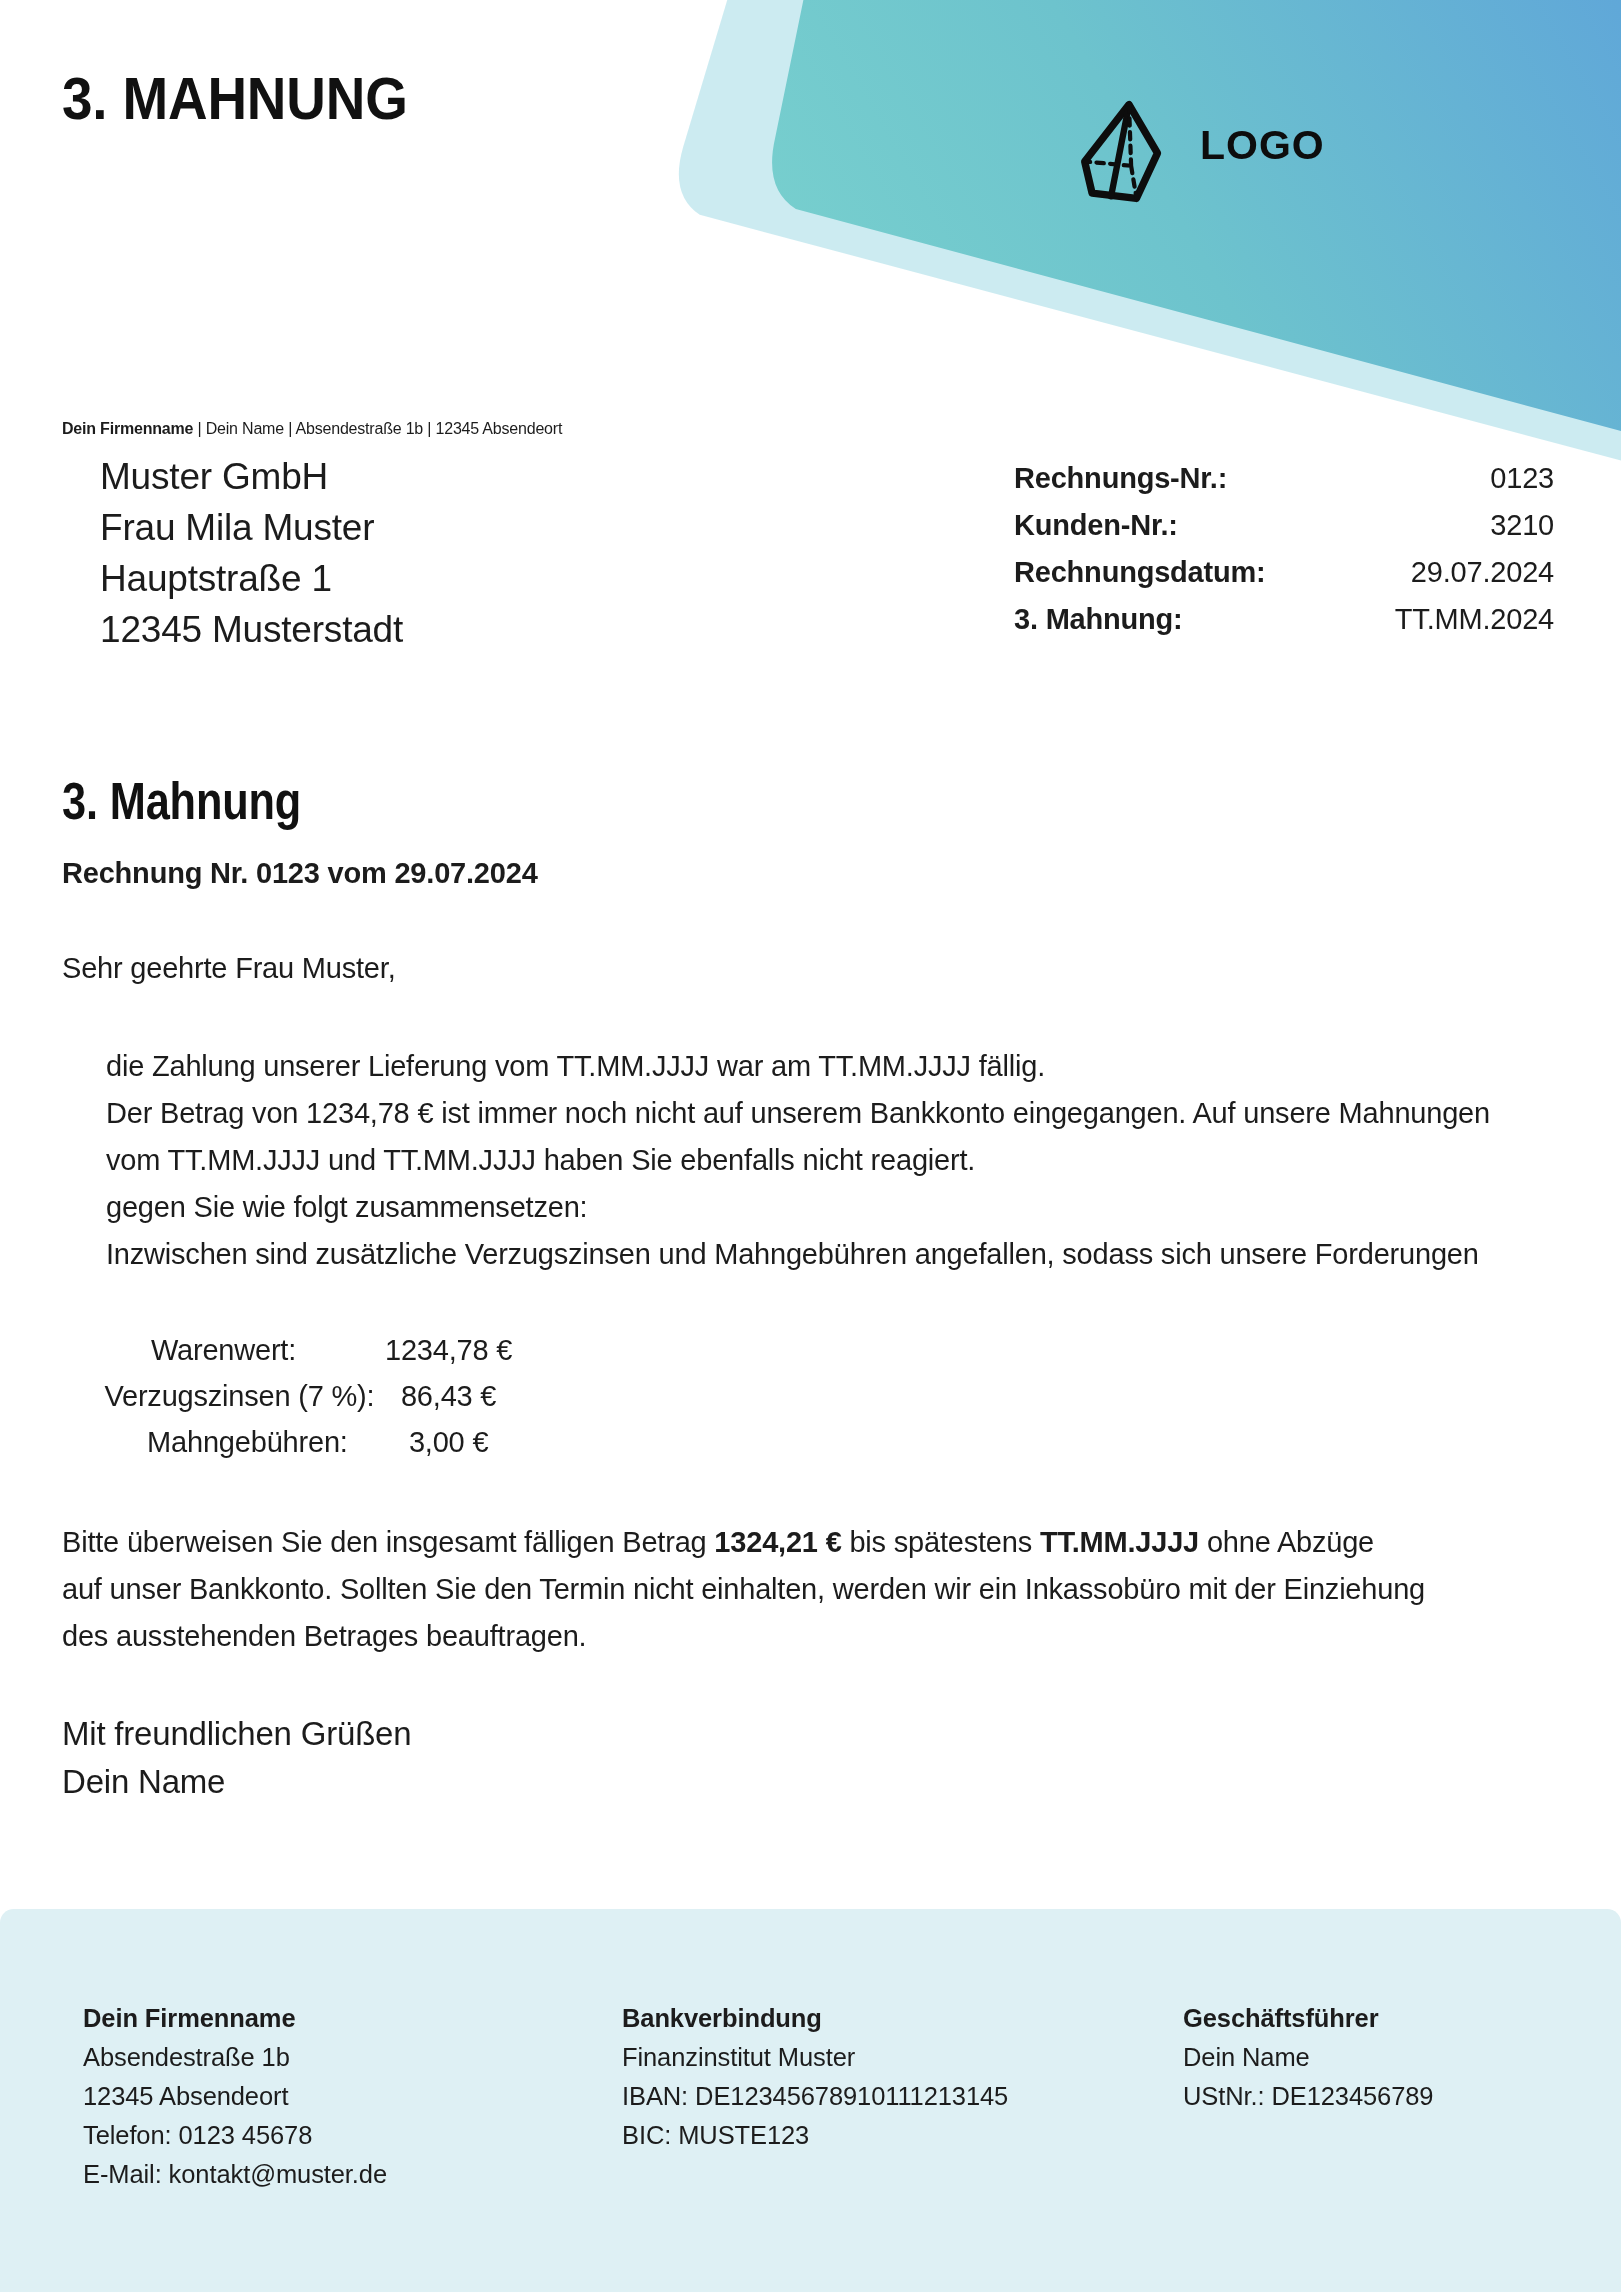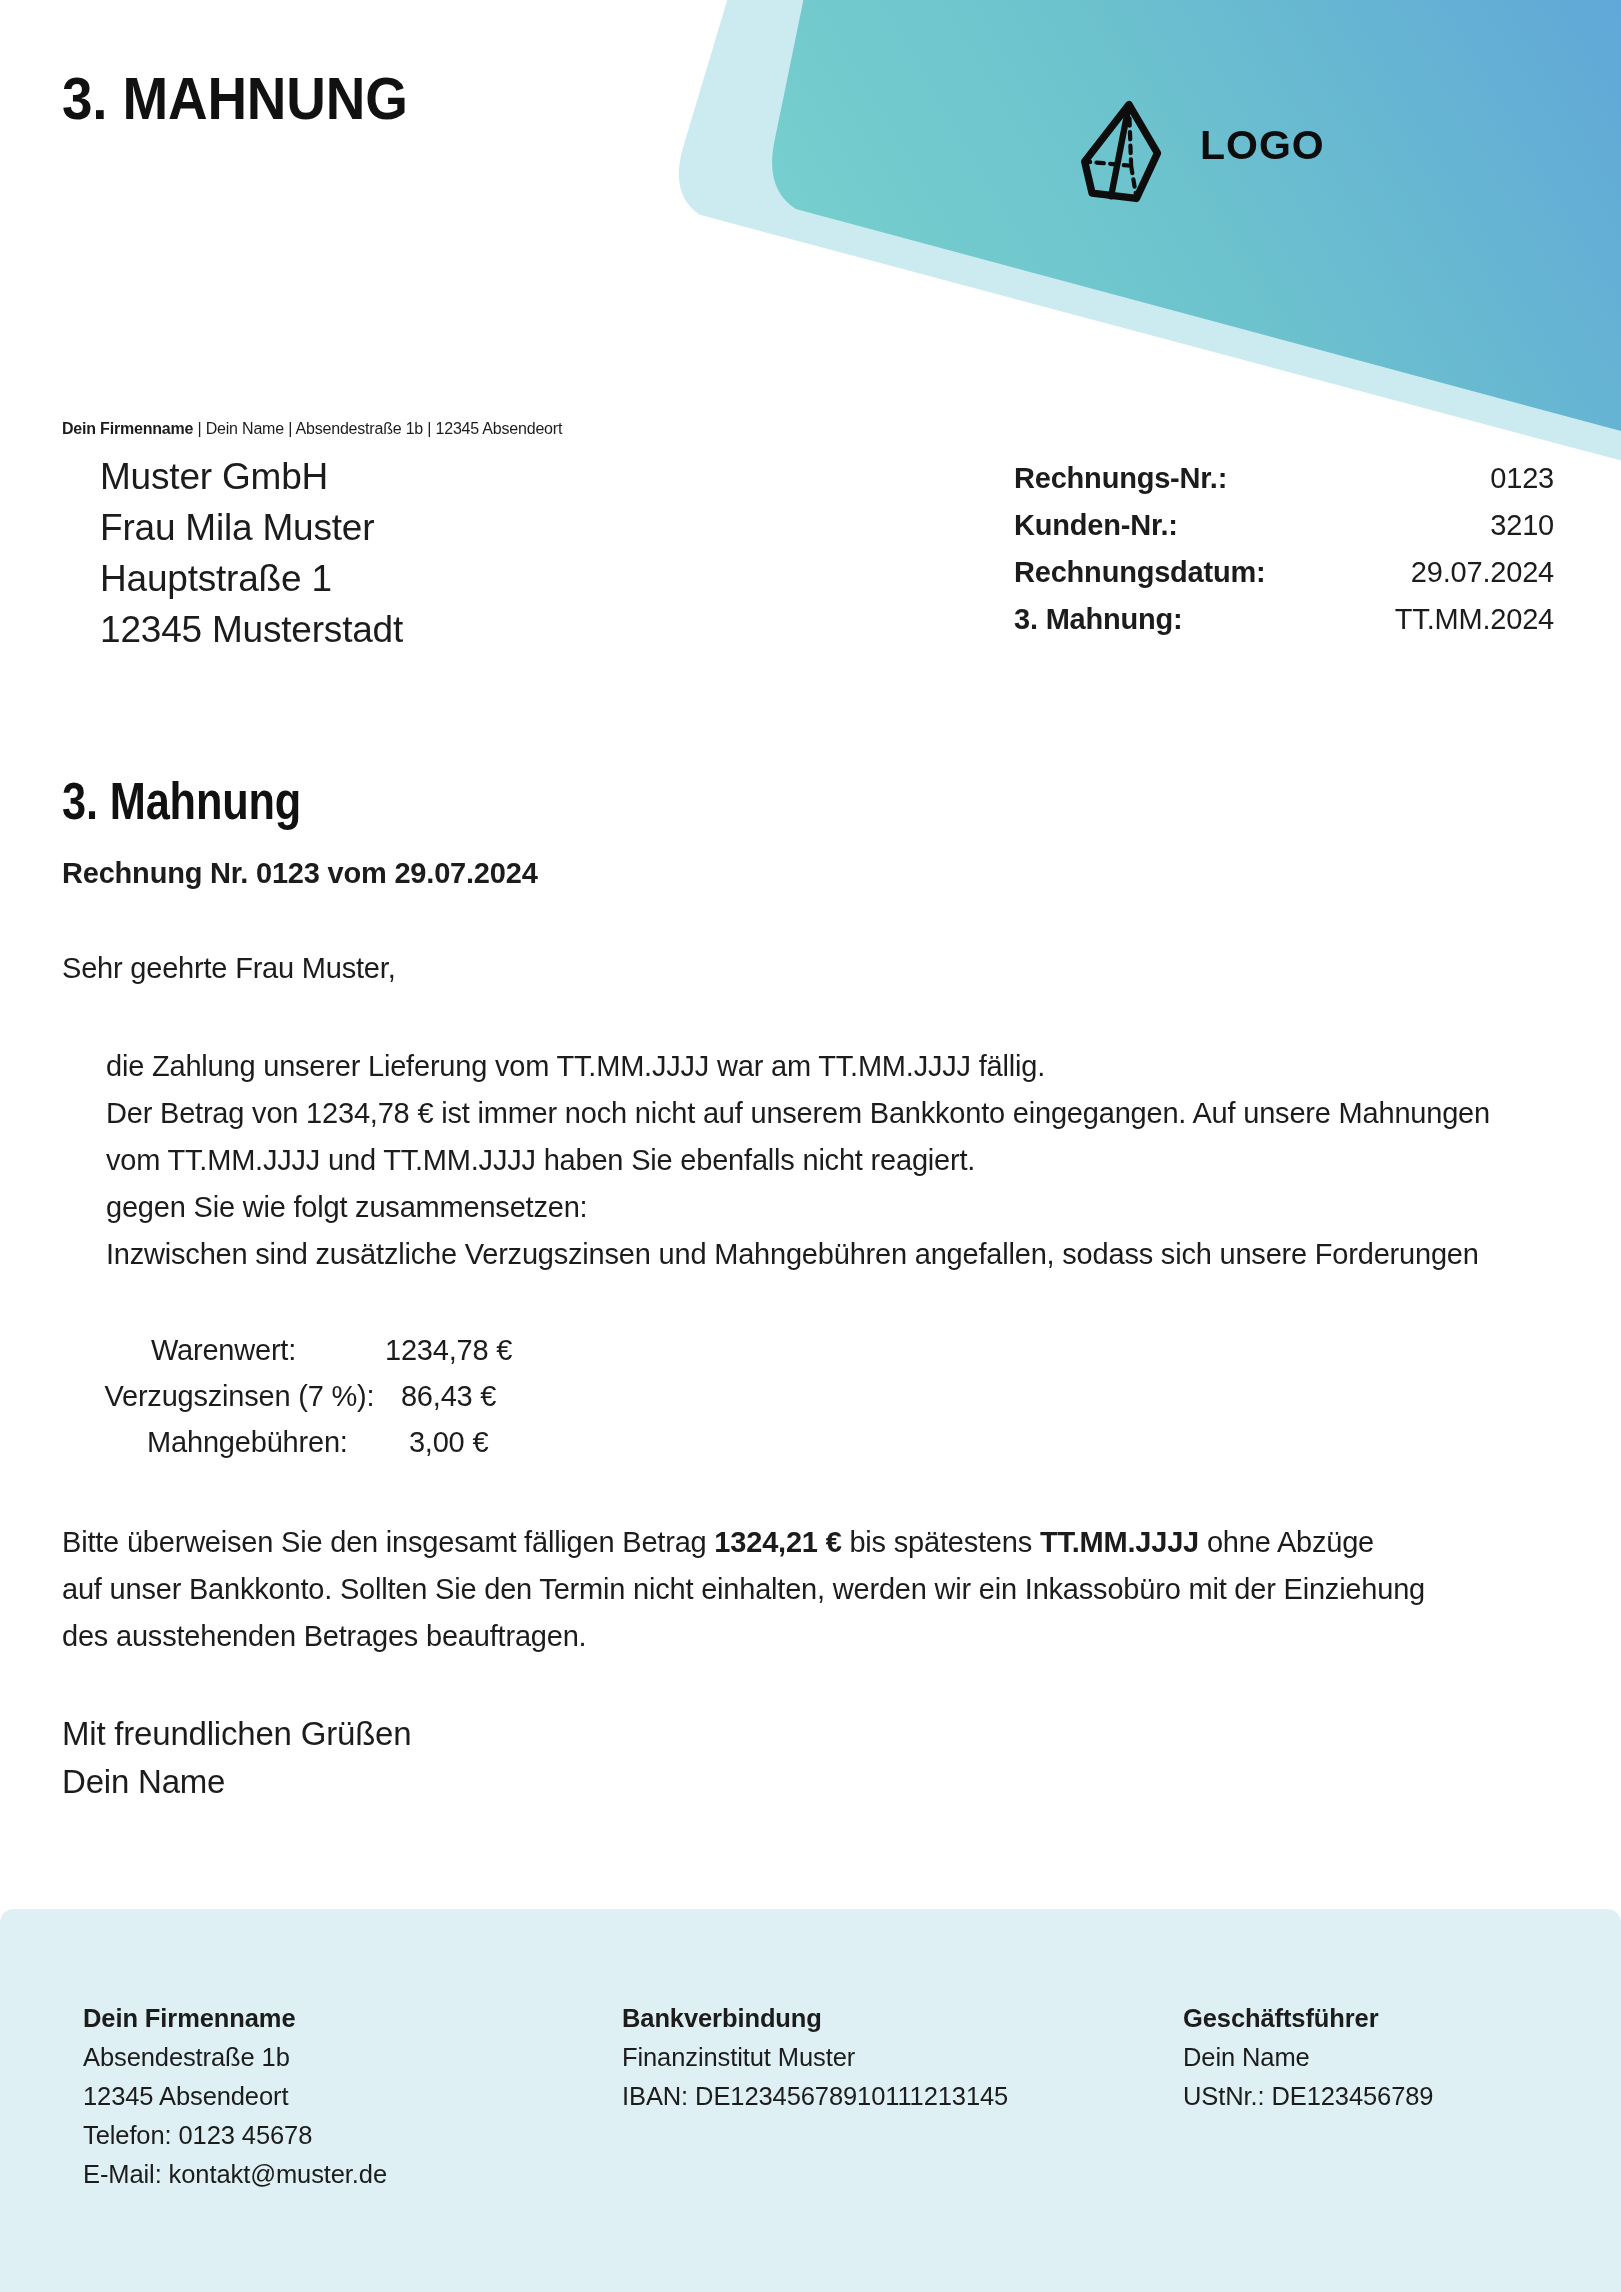--- a/index.html
+++ b/index.html
@@ -157,20 +157,21 @@
       <div class="fh">Dein Firmenname</div>
       <div>Absendestraße 1b</div>
       <div>12345 Absendeort</div>
       <div>Telefon: 0123 45678</div>
       <div>E-Mail: kontakt@muster.de</div>
     </div>
     <div class="fcol fcol2">
       <div class="fh">Bankverbindung</div>
       <div>Finanzinstitut Muster</div>
       <div>IBAN: DE12345678910111213145</div>
+      <div>BIC: MUSTE123</div>
     </div>
     <div class="fcol fcol3">
       <div class="fh">Geschäftsführer</div>
       <div>Dein Name</div>
       <div>UStNr.: DE123456789</div>
     </div>
   </div>
 
 </div>
 

